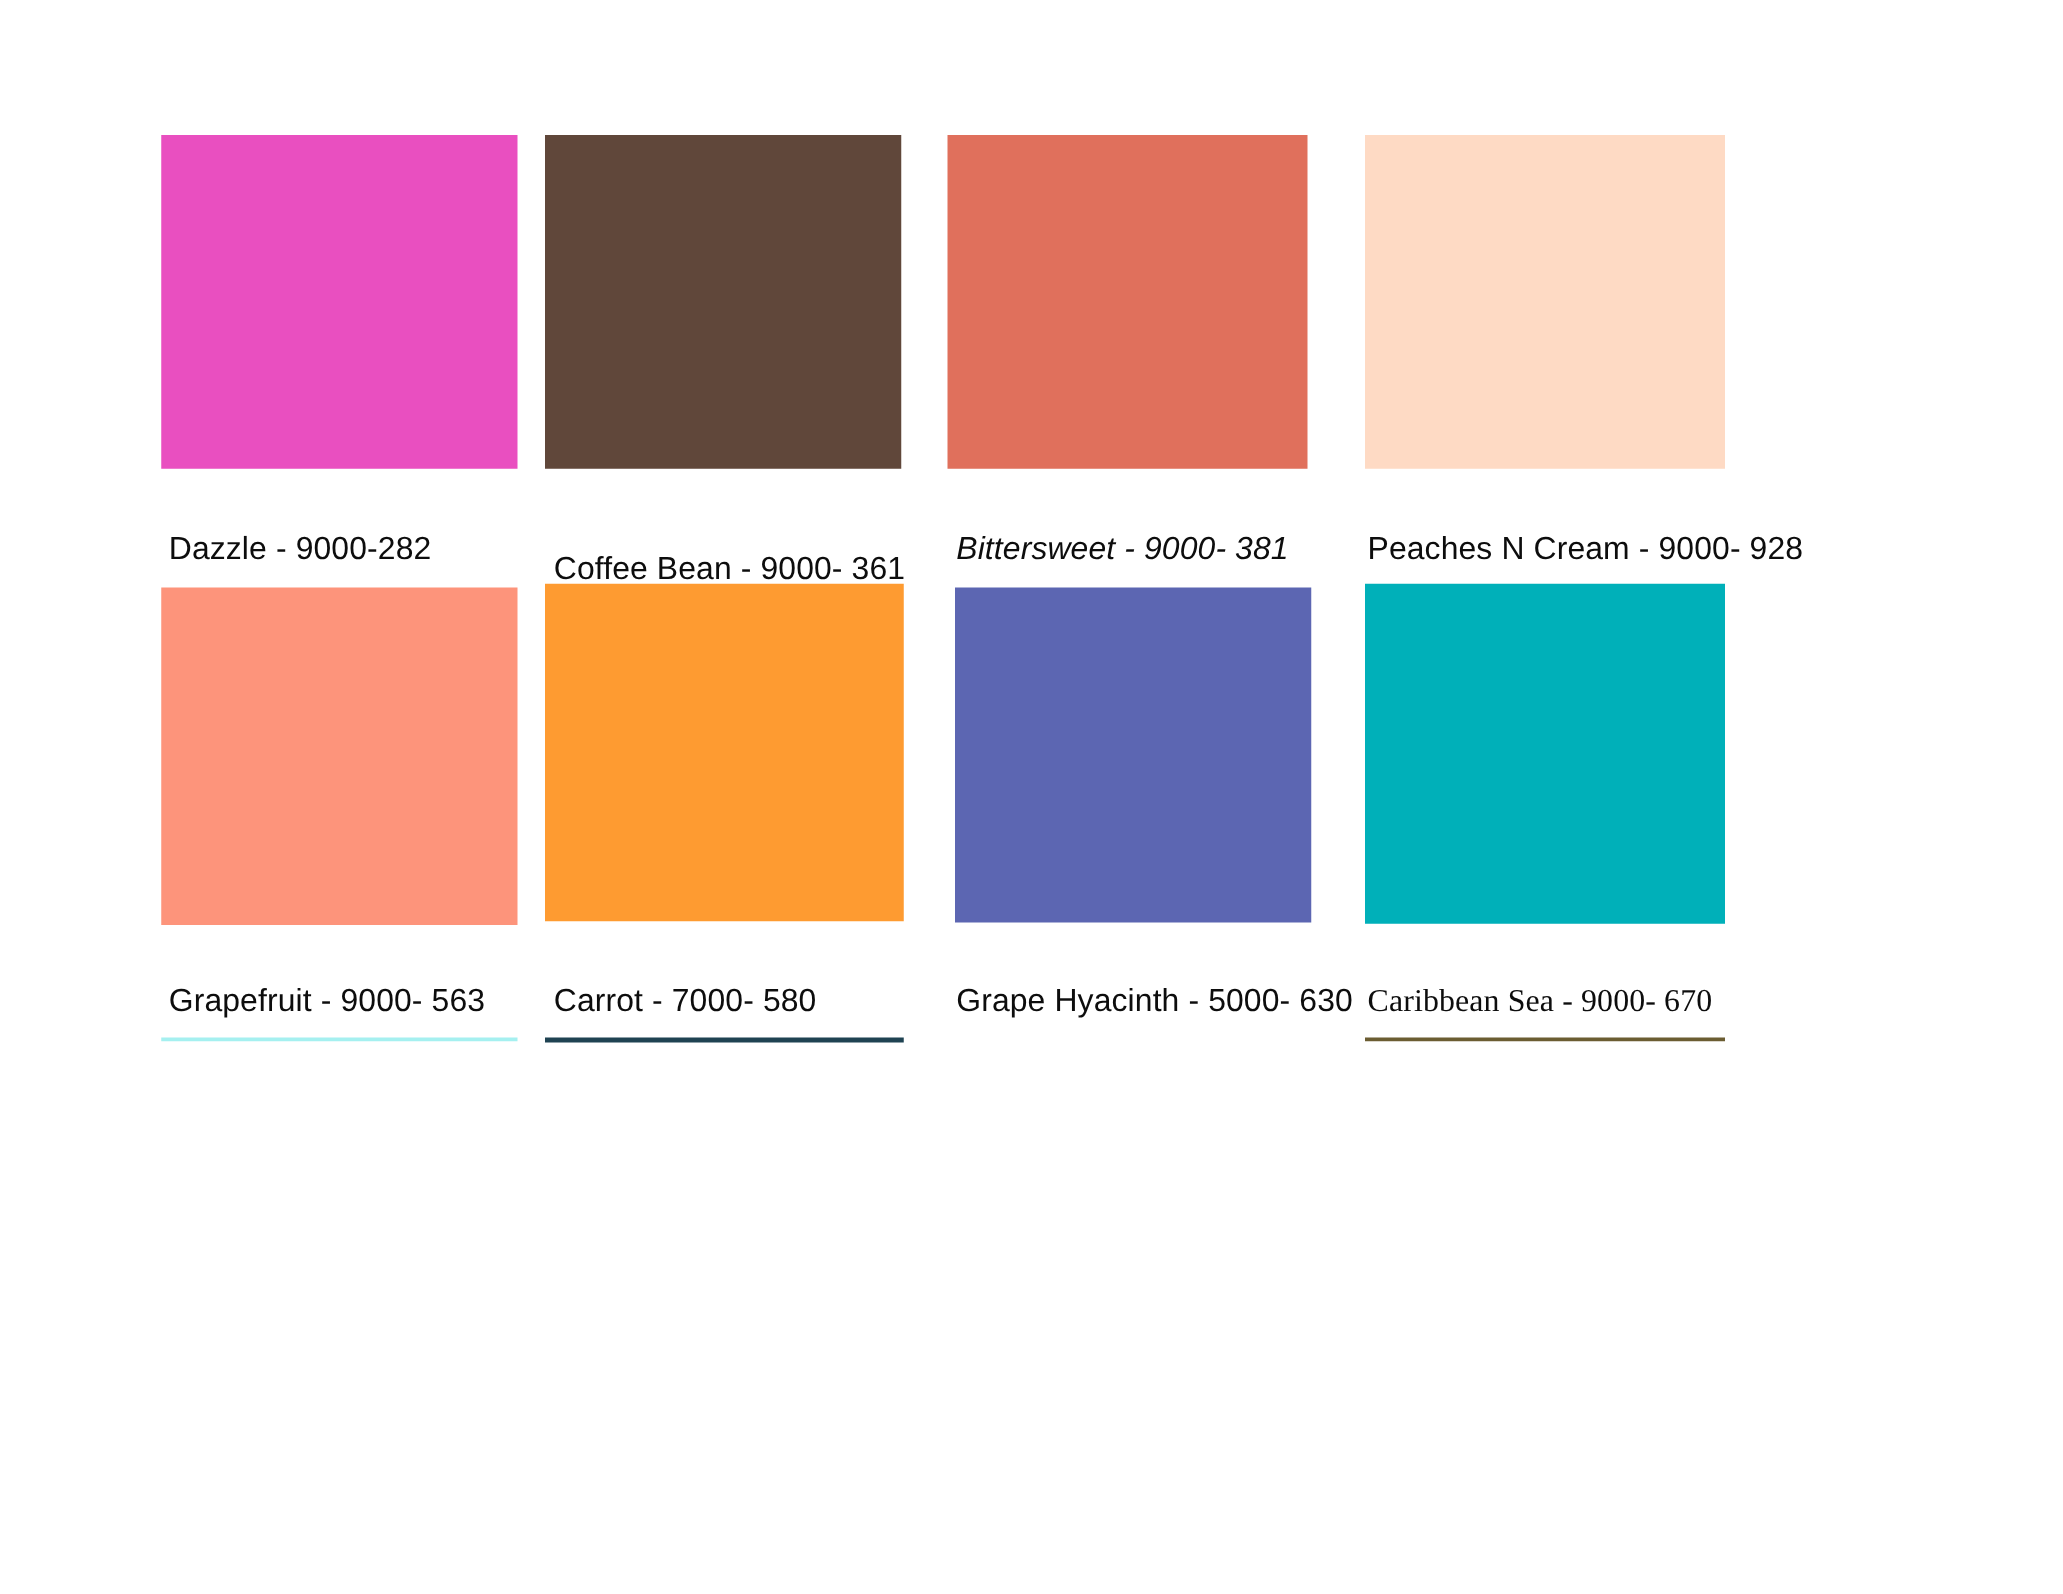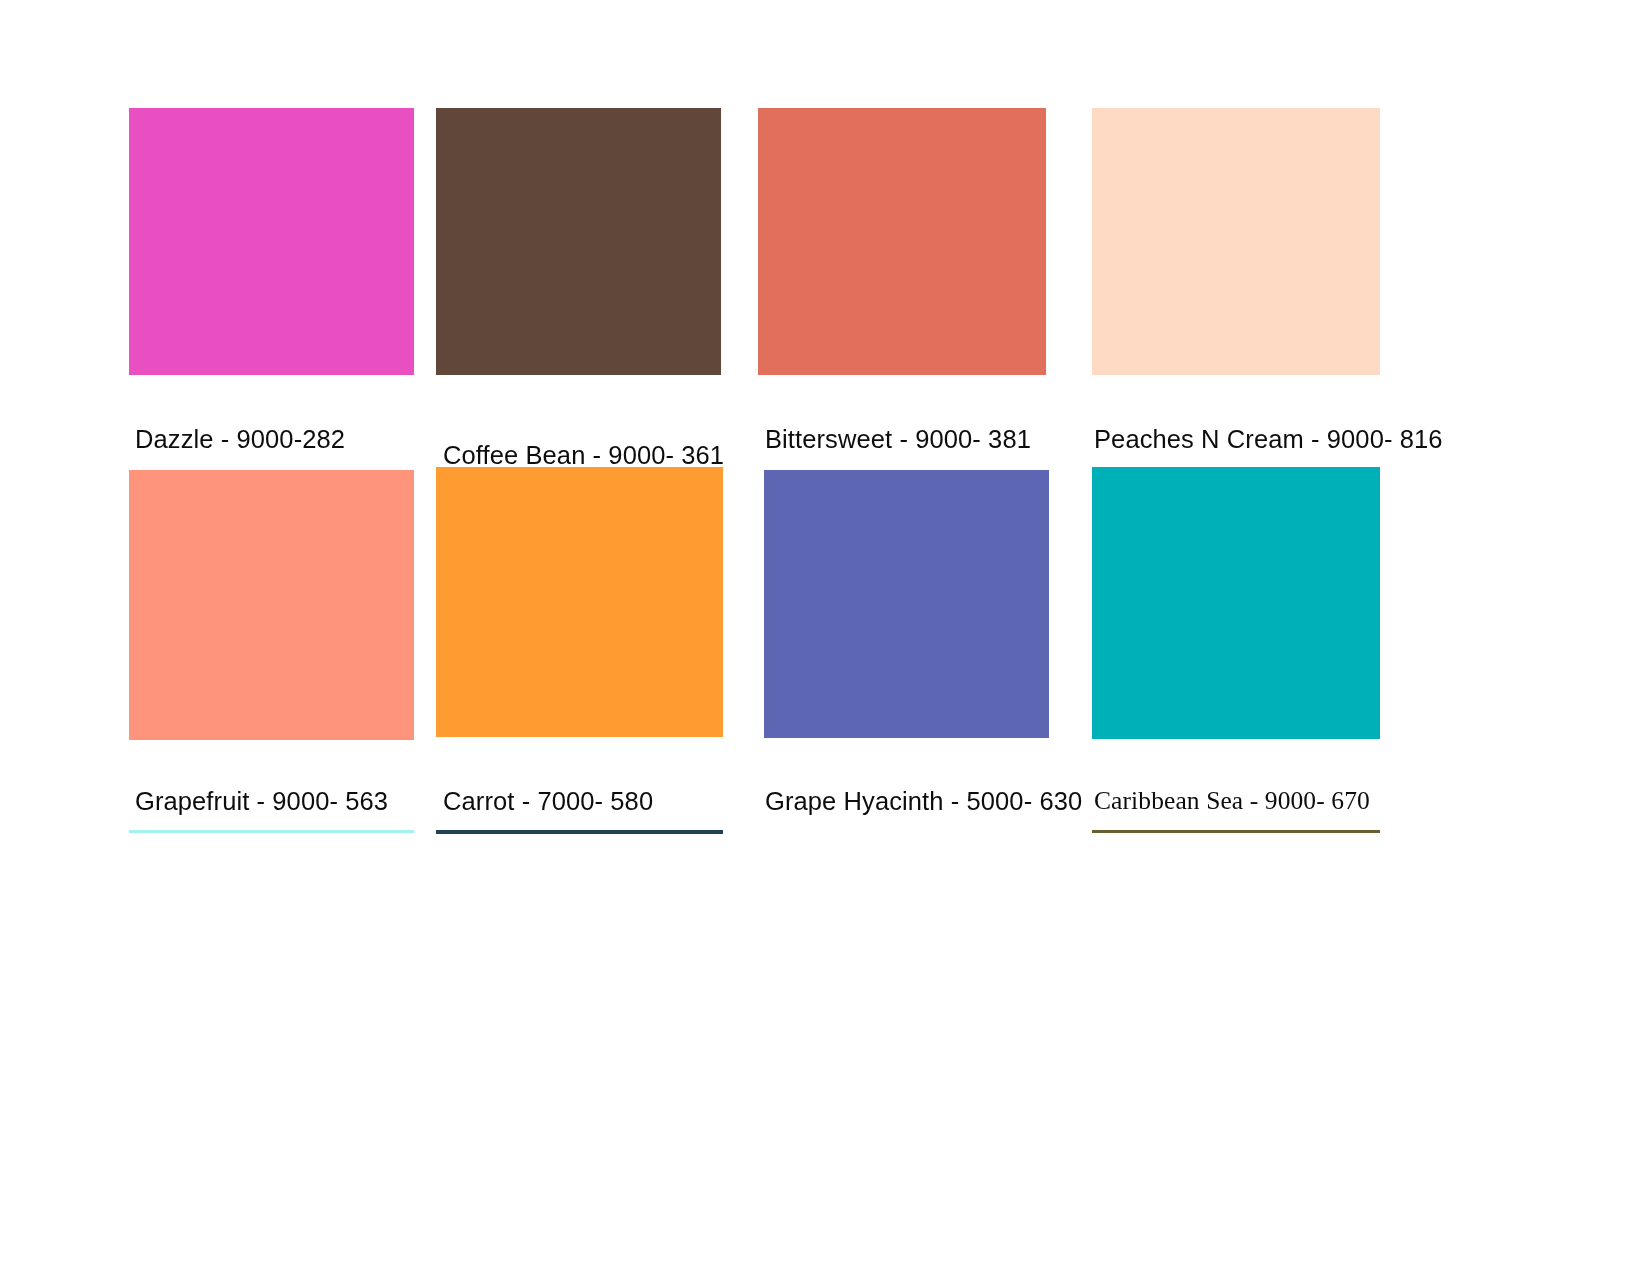--- a/index.html
+++ b/index.html
@@ -57,23 +57,23 @@
 <body>
 
 <div class="page">
   <div class="swatch-grid" id="grid">
       <div class="cell" style="left: 0px; top: 0px; width: 1650px; height: 900px;">
         <div class="chip" style="position: absolute; left: 129px; top: 108px; width: 285px; height: 267px; background: rgb(233, 79, 192);"></div>
         <div class="caption" style="left: 135px; top: 424px;">Dazzle - 9000-282</div>
         <div class="chip" style="position: absolute; left: 436px; top: 108px; width: 285px; height: 267px; background: rgb(96, 71, 58);"></div>
         <div class="caption" style="left: 443px; top: 440px;">Coffee Bean - 9000- 361</div>
         <div class="chip" style="position: absolute; left: 758px; top: 108px; width: 288px; height: 267px; background: rgb(224, 112, 92);"></div>
-        <div class="caption" style="left: 765px; top: 424px;">Bittersweet - 9000- 381</div>
+        <div class="caption" style="left: 765px; top: 424px; font-style: italic;">Bittersweet - 9000- 381</div>
         <div class="chip" style="position: absolute; left: 1092px; top: 108px; width: 288px; height: 267px; background: rgb(254, 218, 196);"></div>
-        <div class="caption" style="left: 1094px; top: 424px;">Peaches N Cream - 9000- 816</div>
+        <div class="caption" style="left: 1094px; top: 424px;">Peaches N Cream - 9000- 928</div>
       </div>
       <div class="cell" style="left: 0px; top: 0px; width: 1474px; height: 900px;">
         <div class="chip" style="position: absolute; left: 129px; top: 470px; width: 285px; height: 270px; background: rgb(253, 148, 123);"></div>
         <div class="caption" style="left: 135px; top: 786px;">Grapefruit - 9000- 563</div>
         <div class="rule" style="left: 129px; top: 830px; width: 285px; height: 3px; background: rgb(165, 240, 240);"></div>
         <div class="chip" style="position: absolute; left: 436px; top: 467px; width: 287px; height: 270px; background: rgb(254, 155, 49);"></div>
         <div class="caption" style="left: 443px; top: 786px;">Carrot - 7000- 580</div>
         <div class="rule" style="left: 436px; top: 830px; width: 287px; height: 4px; background: rgb(31, 67, 82);"></div>
         <div class="chip" style="position: absolute; left: 764px; top: 470px; width: 285px; height: 268px; background: rgb(92, 102, 178);"></div>
         <div class="caption" style="left: 765px; top: 786px;">Grape Hyacinth - 5000- 630</div>

